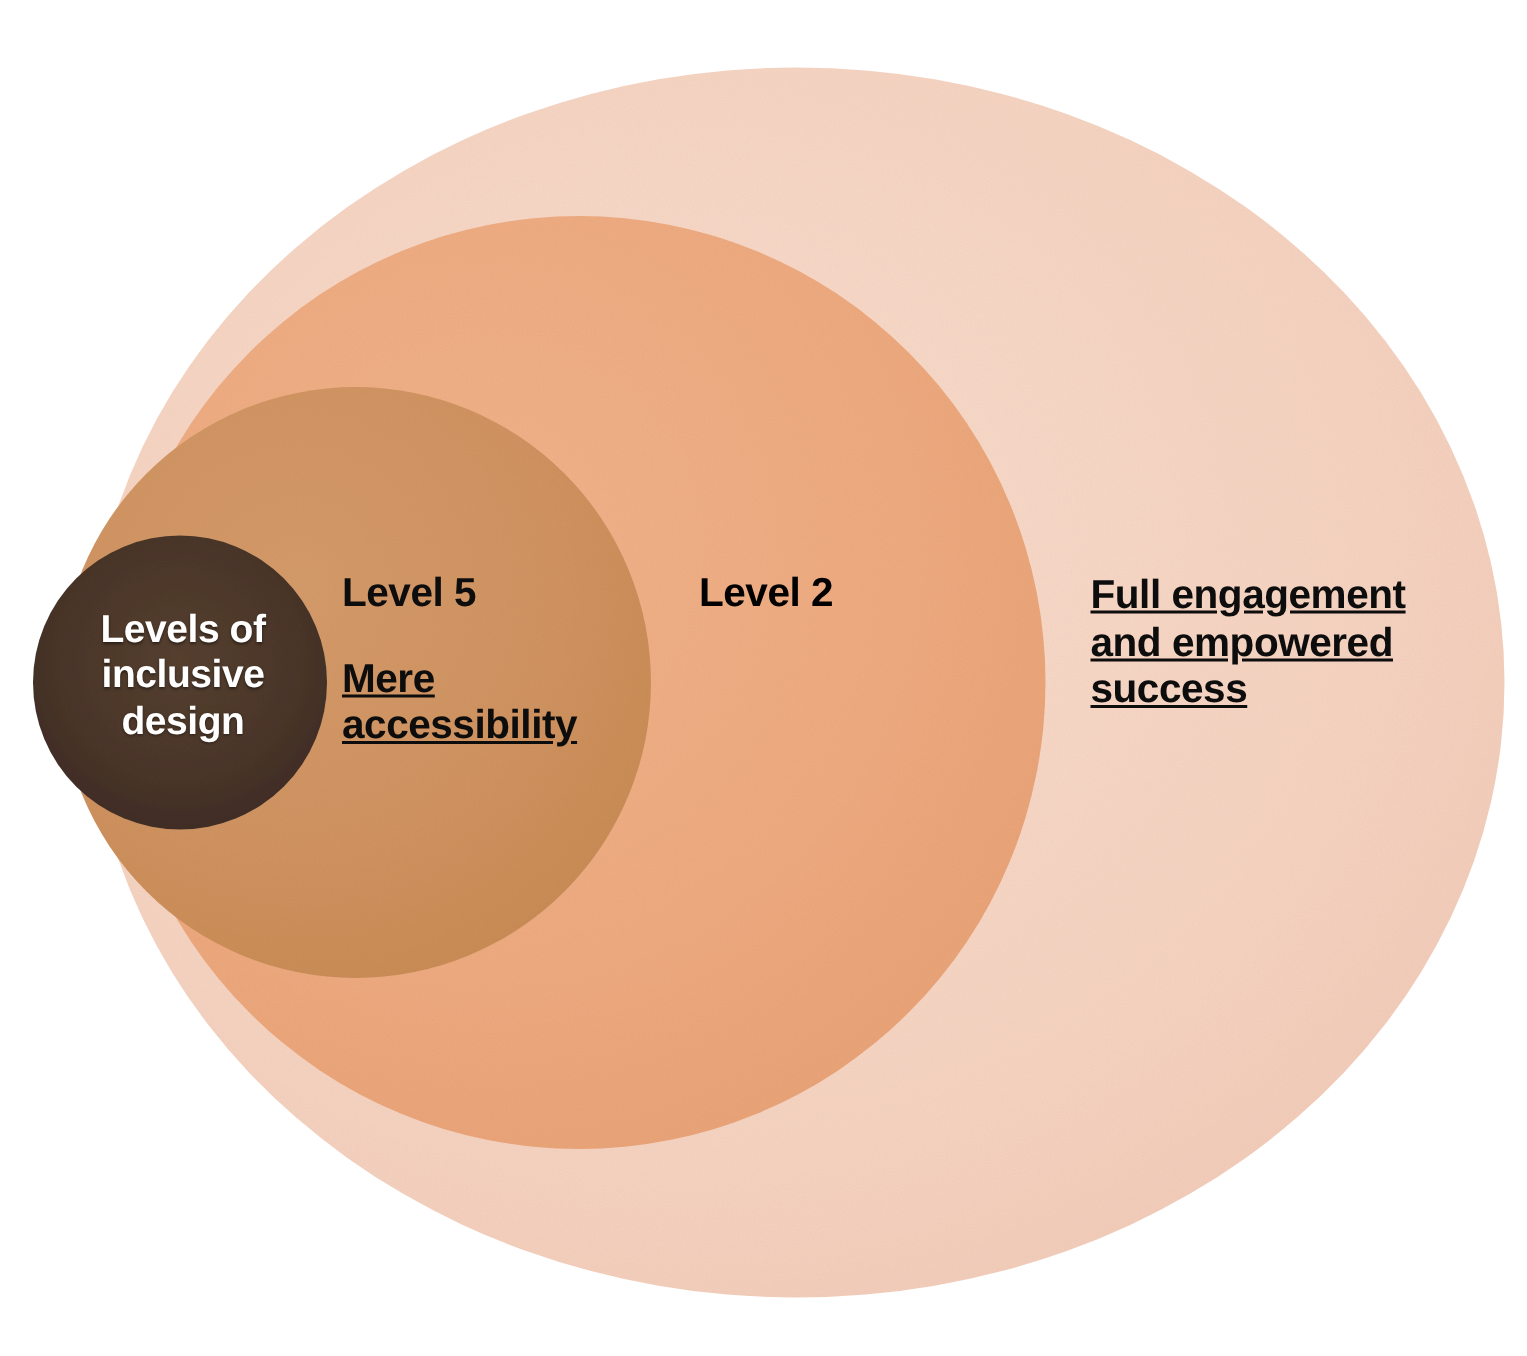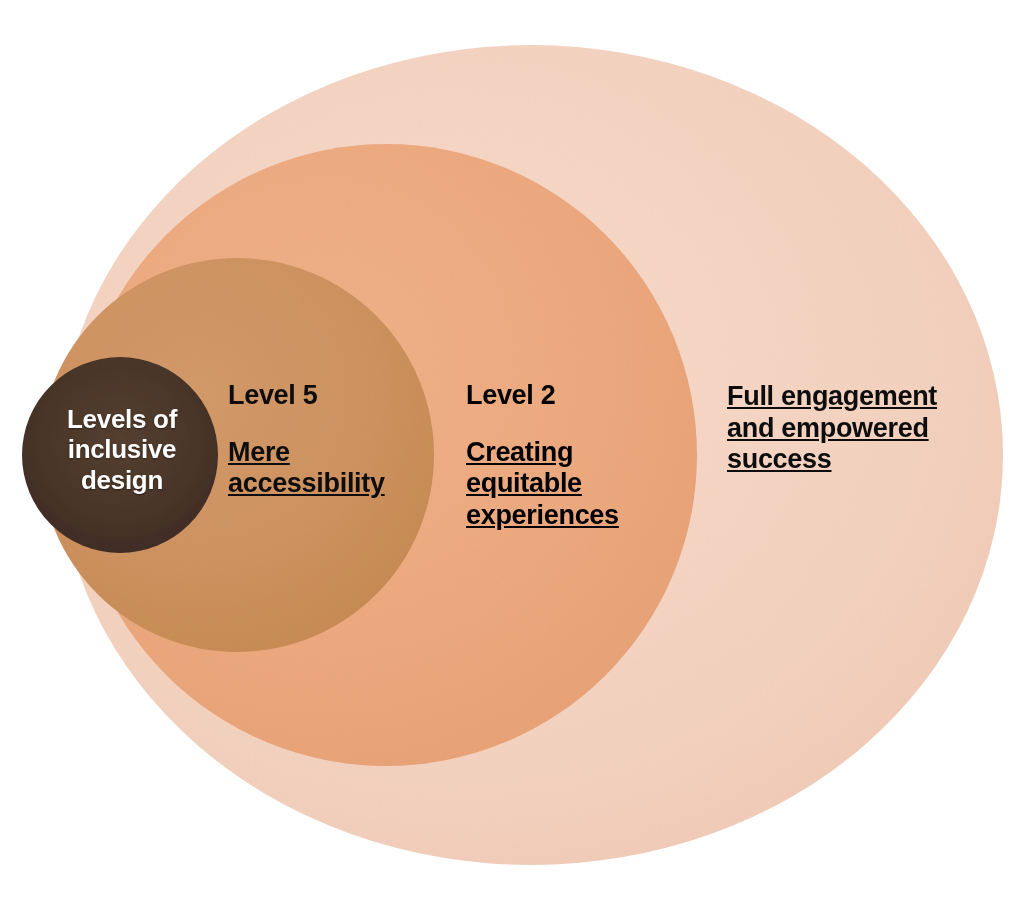--- a/index.html
+++ b/index.html
@@ -127,23 +127,20 @@
 design</div>
 
   <div class="label-group" id="level1-label" style="color: rgb(13, 13, 13);">
     <div class="level-heading">Level 5</div>
     <div class="level-desc">Mere
 accessibility</div>
   </div>
 
   <div class="label-group" id="level2-label" style="color: #000000;">
     <div class="level-heading">Level 2</div>
-    <div class="level-desc">Creating
-equitable
-experiences</div>
   </div>
 
   <div class="label-group" id="level3-label" style="color: rgb(13, 13, 13);">
     <div class="level-desc">Full engagement
 and empowered
 success</div>
   </div>
 
 </div>
 

